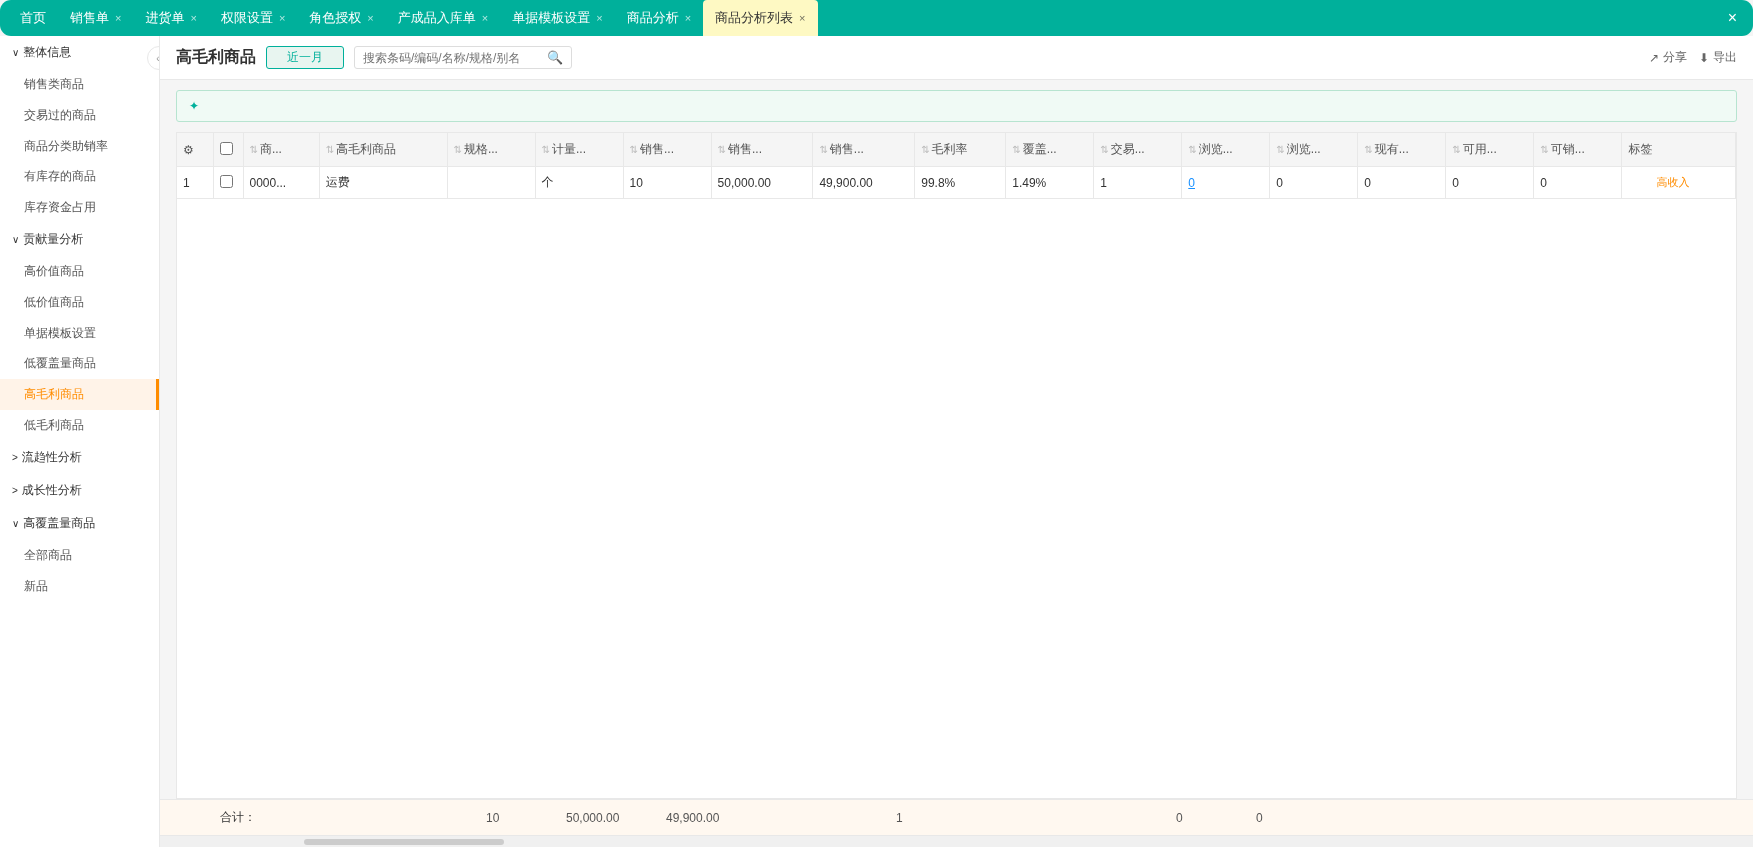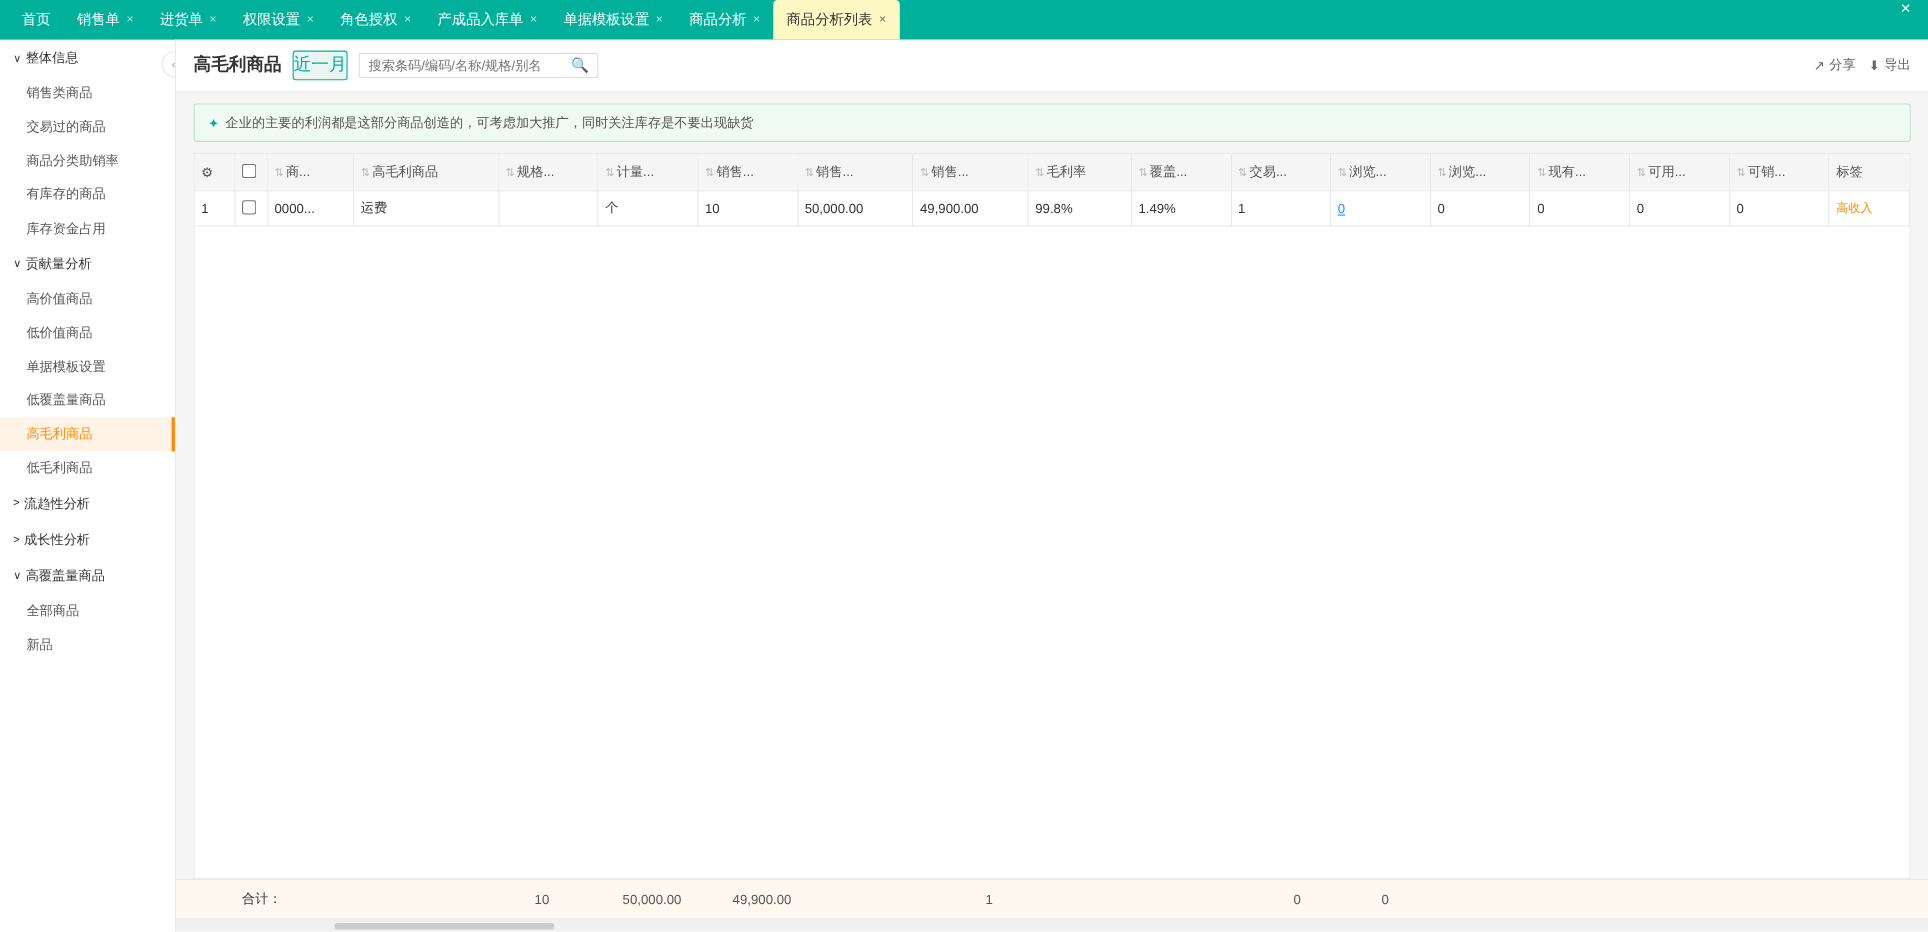--- a/index.html
+++ b/index.html
@@ -1,25 +1,26 @@
 <!DOCTYPE html>
 <html><head>
   <meta charset="utf-8">
   <style>
     * { margin: 0; padding: 0; box-sizing: border-box; }
     body { font-family: 'Microsoft YaHei', Arial, sans-serif; font-size: 12px; background: #f5f5f5; overflow: hidden; width: 1753px; height: 847px; }
 
     
     .top-nav {
       display: flex;
-      align-items: flex-start;
+      align-items: center;
       background: #00b09b;
       height: 36px;
       padding: 0 8px;
       color: #fff;
+      border-radius: 11px;
     }
     .top-nav .nav-item {
       padding: 0 12px;
       height: 36px;
       line-height: 36px;
       cursor: pointer;
       font-size: 13px;
       white-space: nowrap;
       display: flex;
       align-items: center;
@@ -120,22 +121,22 @@
     .content-title {
       font-size: 16px;
       font-weight: bold;
       color: #333;
     }
     .period-btn {
       background: #e8f5f0;
       color: #00b09b;
       border: 1px solid #00b09b;
       border-radius: 3px;
-      padding: 2px 0;
-      font-size: 16px;
+      padding: 2px 20px;
+      font-size: 12px;
       cursor: pointer;
     }
     .search-box {
       display: flex;
       align-items: center;
       border: 1px solid #ddd;
       border-radius: 3px;
       padding: 3px 8px;
       background: #fff;
       gap: 4px;
@@ -214,20 +215,21 @@
     td {
       padding: 7px 6px;
       border-right: 1px solid #e8e8e8;
       border-bottom: 1px solid #e8e8e8;
       color: #333;
       white-space: nowrap;
     }
     .tag-high-income {
       color: #ff8c00;
       font-size: 11px;
+      margin-left: 28px;
     }
     .link-style { color: #1890ff; text-decoration: underline; cursor: pointer; }
 
     
     .footer-bar {
       background: #fff8f0;
       border-top: 1px solid #e8e8e8;
       padding: 8px 16px;
       display: flex;
       align-items: center;
@@ -397,21 +399,20 @@
         </div>
         <div class="action-btn">
           <span>⬇</span>
           <span>导出</span>
         </div>
       </div>
     </div>
 
     <div class="info-banner">
       <span class="info-icon">✦</span>
-      <span>企业的主要的利润都是这部分商品创造的，可考虑加大推广，同时关注库存是不要出现缺货</span>
     </div>
 
     <div class="table-container">
       <table>
         <thead>
           <tr>
             <th style="width:36px;">
               <div class="col-header">
                   <span>⚙</span>
                 </div>

